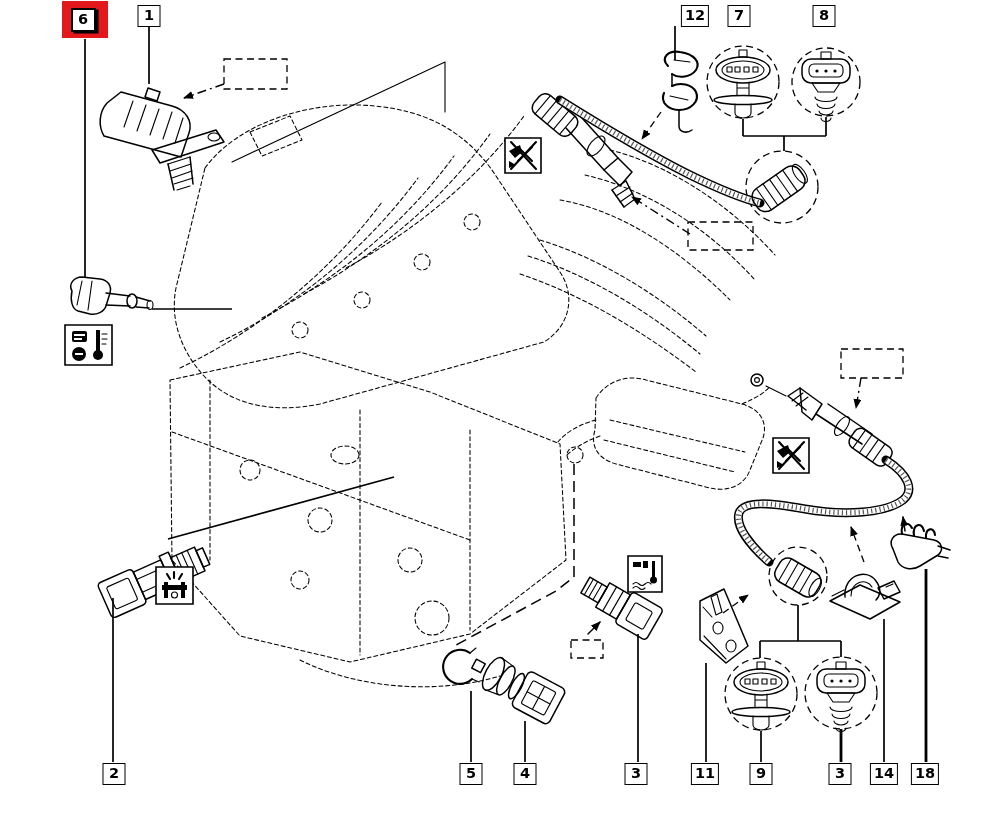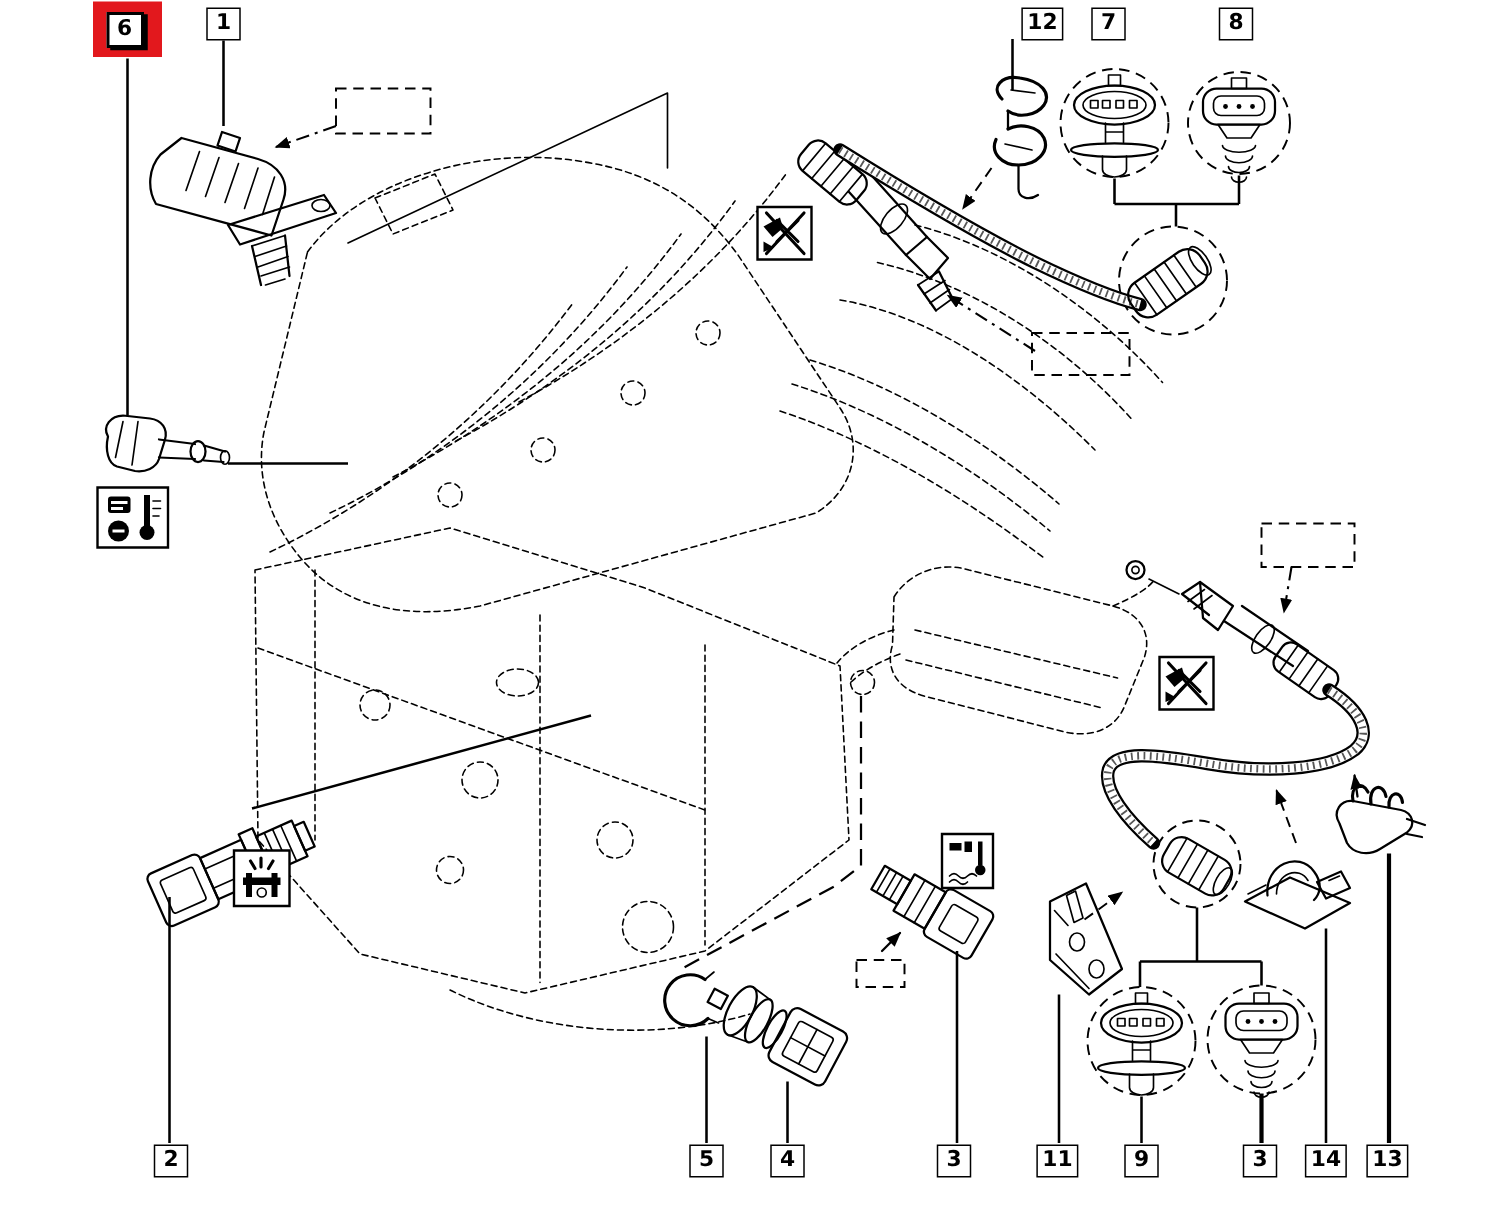--- a/index.html
+++ b/index.html
@@ -349,15 +349,15 @@
 <div class="callout" style="left:739px;top:16px;">7</div>
 <div class="callout" style="left:824px;top:16px;">8</div>
 <div class="callout" style="left:114px;top:774px;">2</div>
 <div class="callout" style="left:471px;top:774px;">5</div>
 <div class="callout" style="left:525px;top:774px;">4</div>
 <div class="callout" style="left:636px;top:774px;">3</div>
 <div class="callout" style="left:705px;top:774px;">11</div>
 <div class="callout" style="left:761px;top:774px;">9</div>
 <div class="callout" style="left:840px;top:774px;">3</div>
 <div class="callout" style="left:884px;top:774px;">14</div>
-<div class="callout" style="left:925px;top:774px;">13</div>
+<div class="callout" style="left:925px;top:774px;">18</div>
 
 </div>
 
 </body></html>

